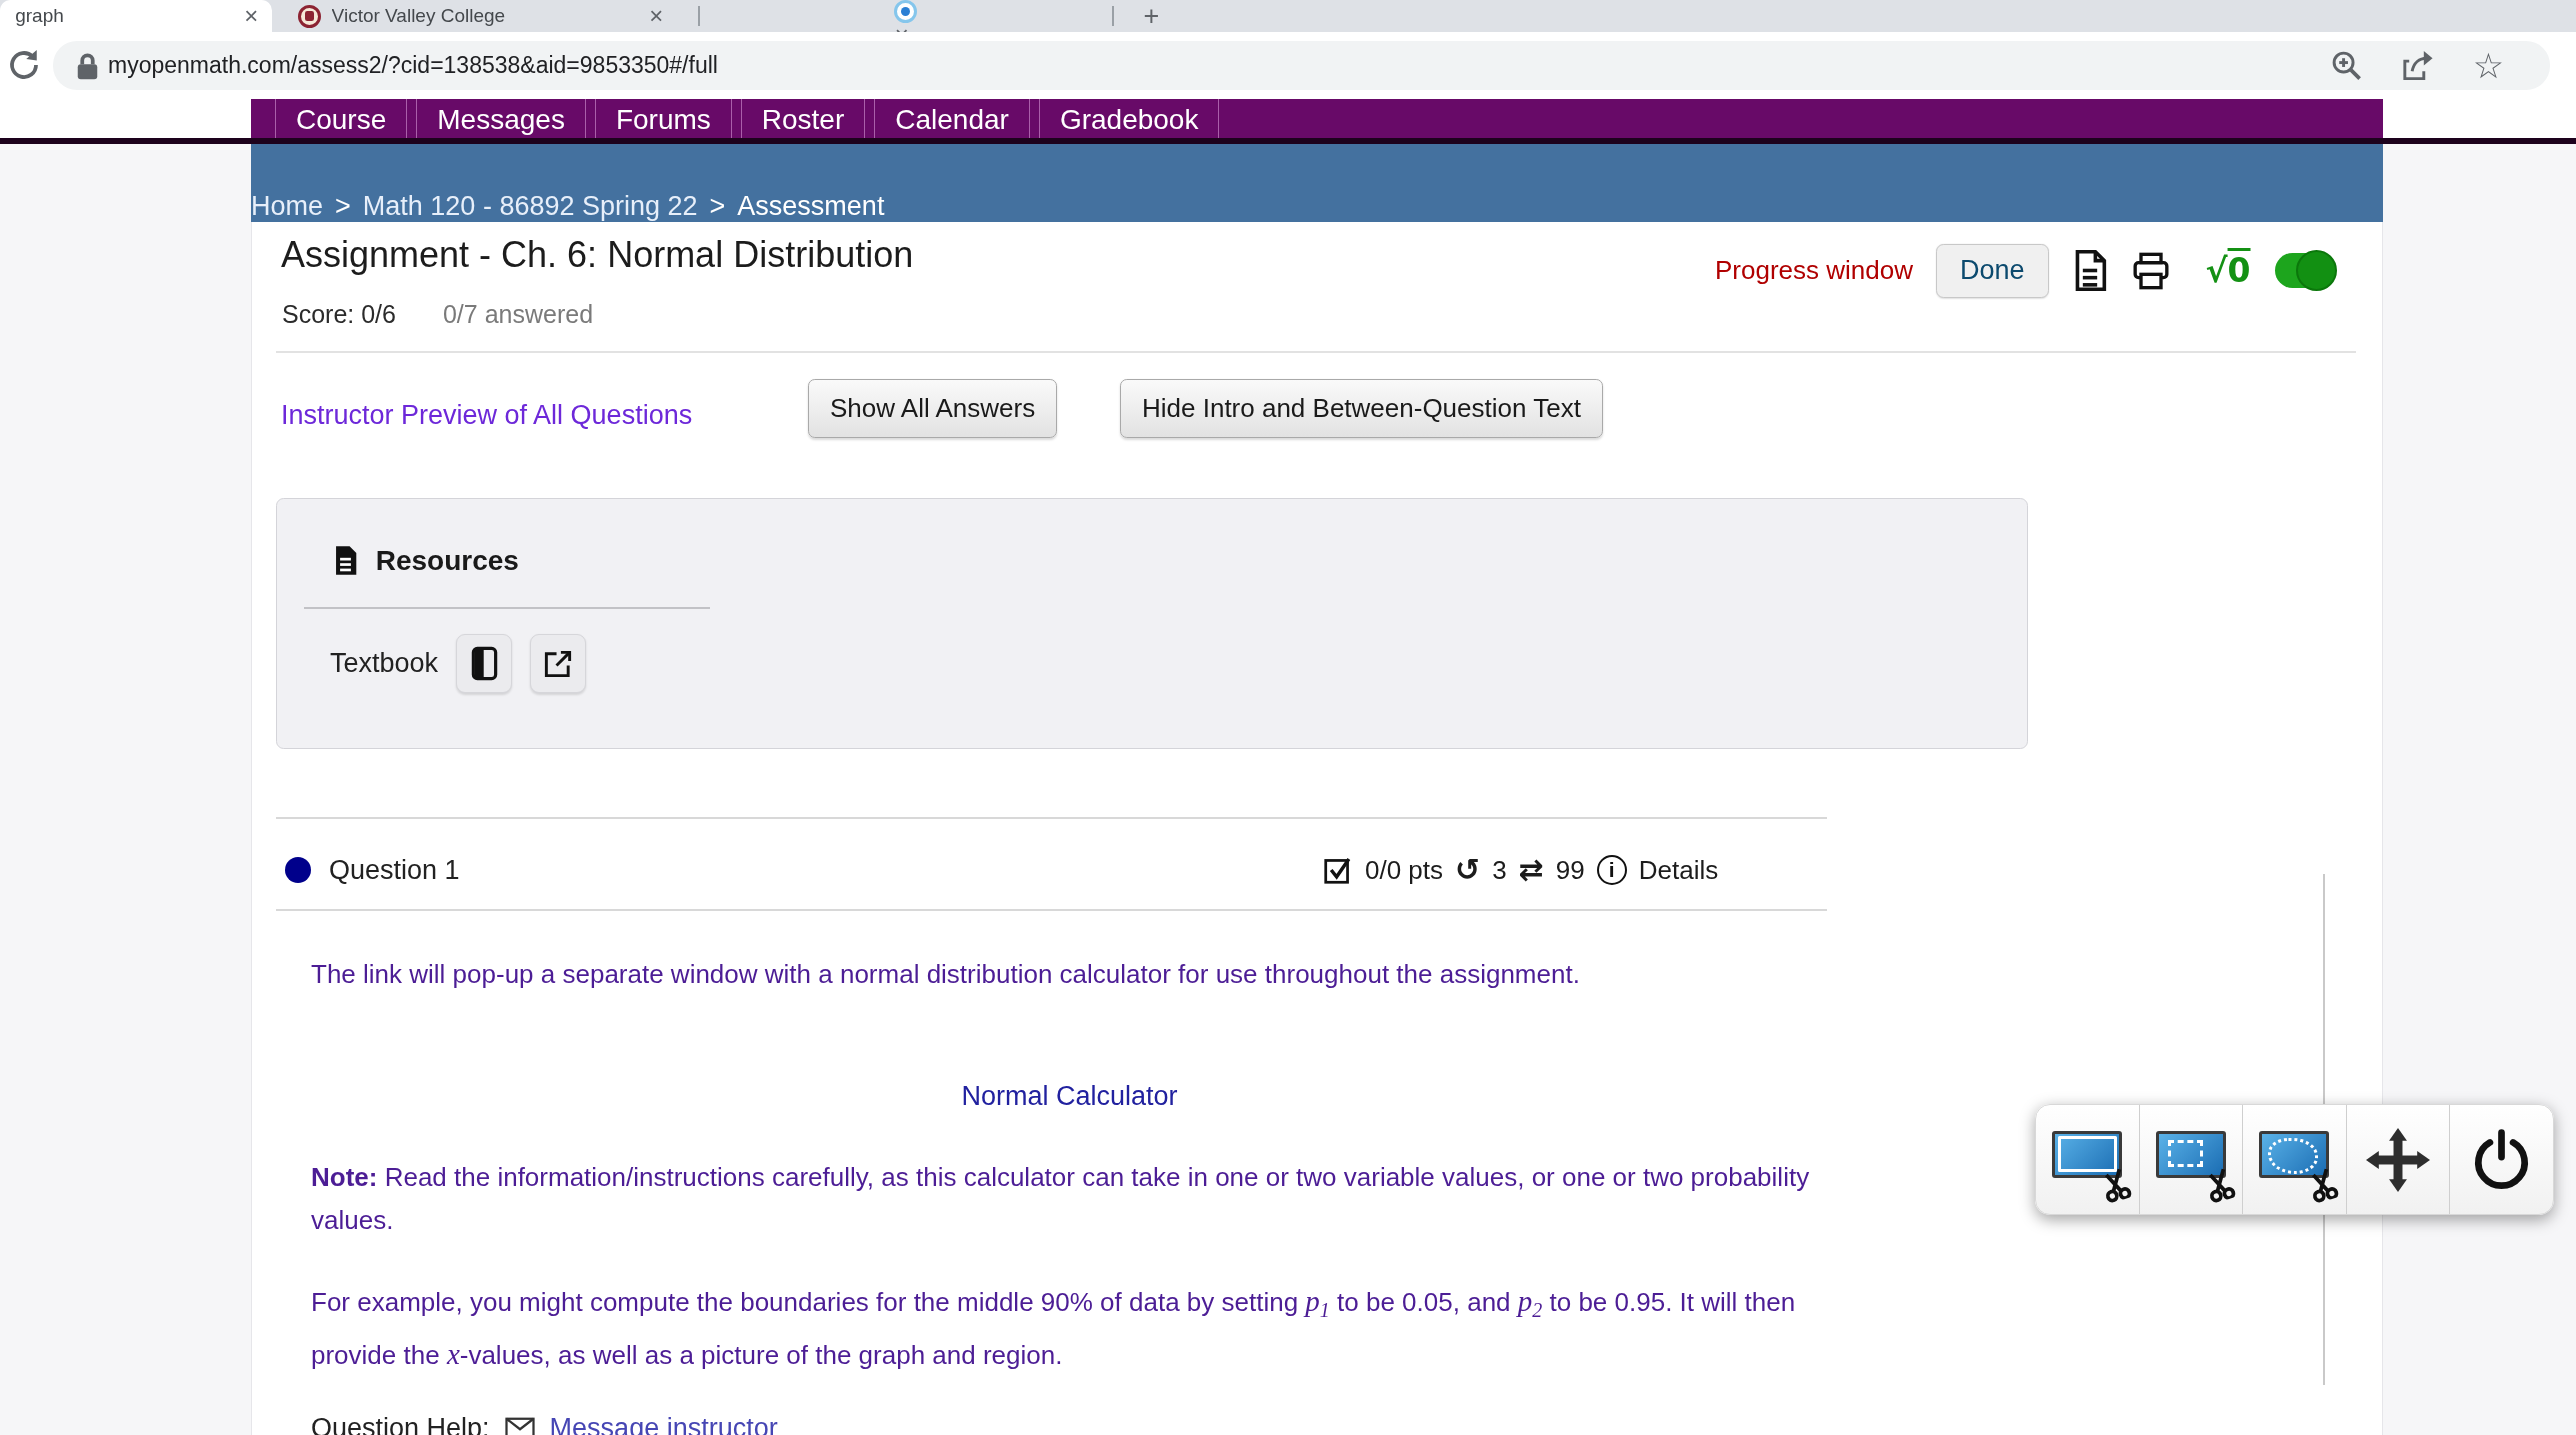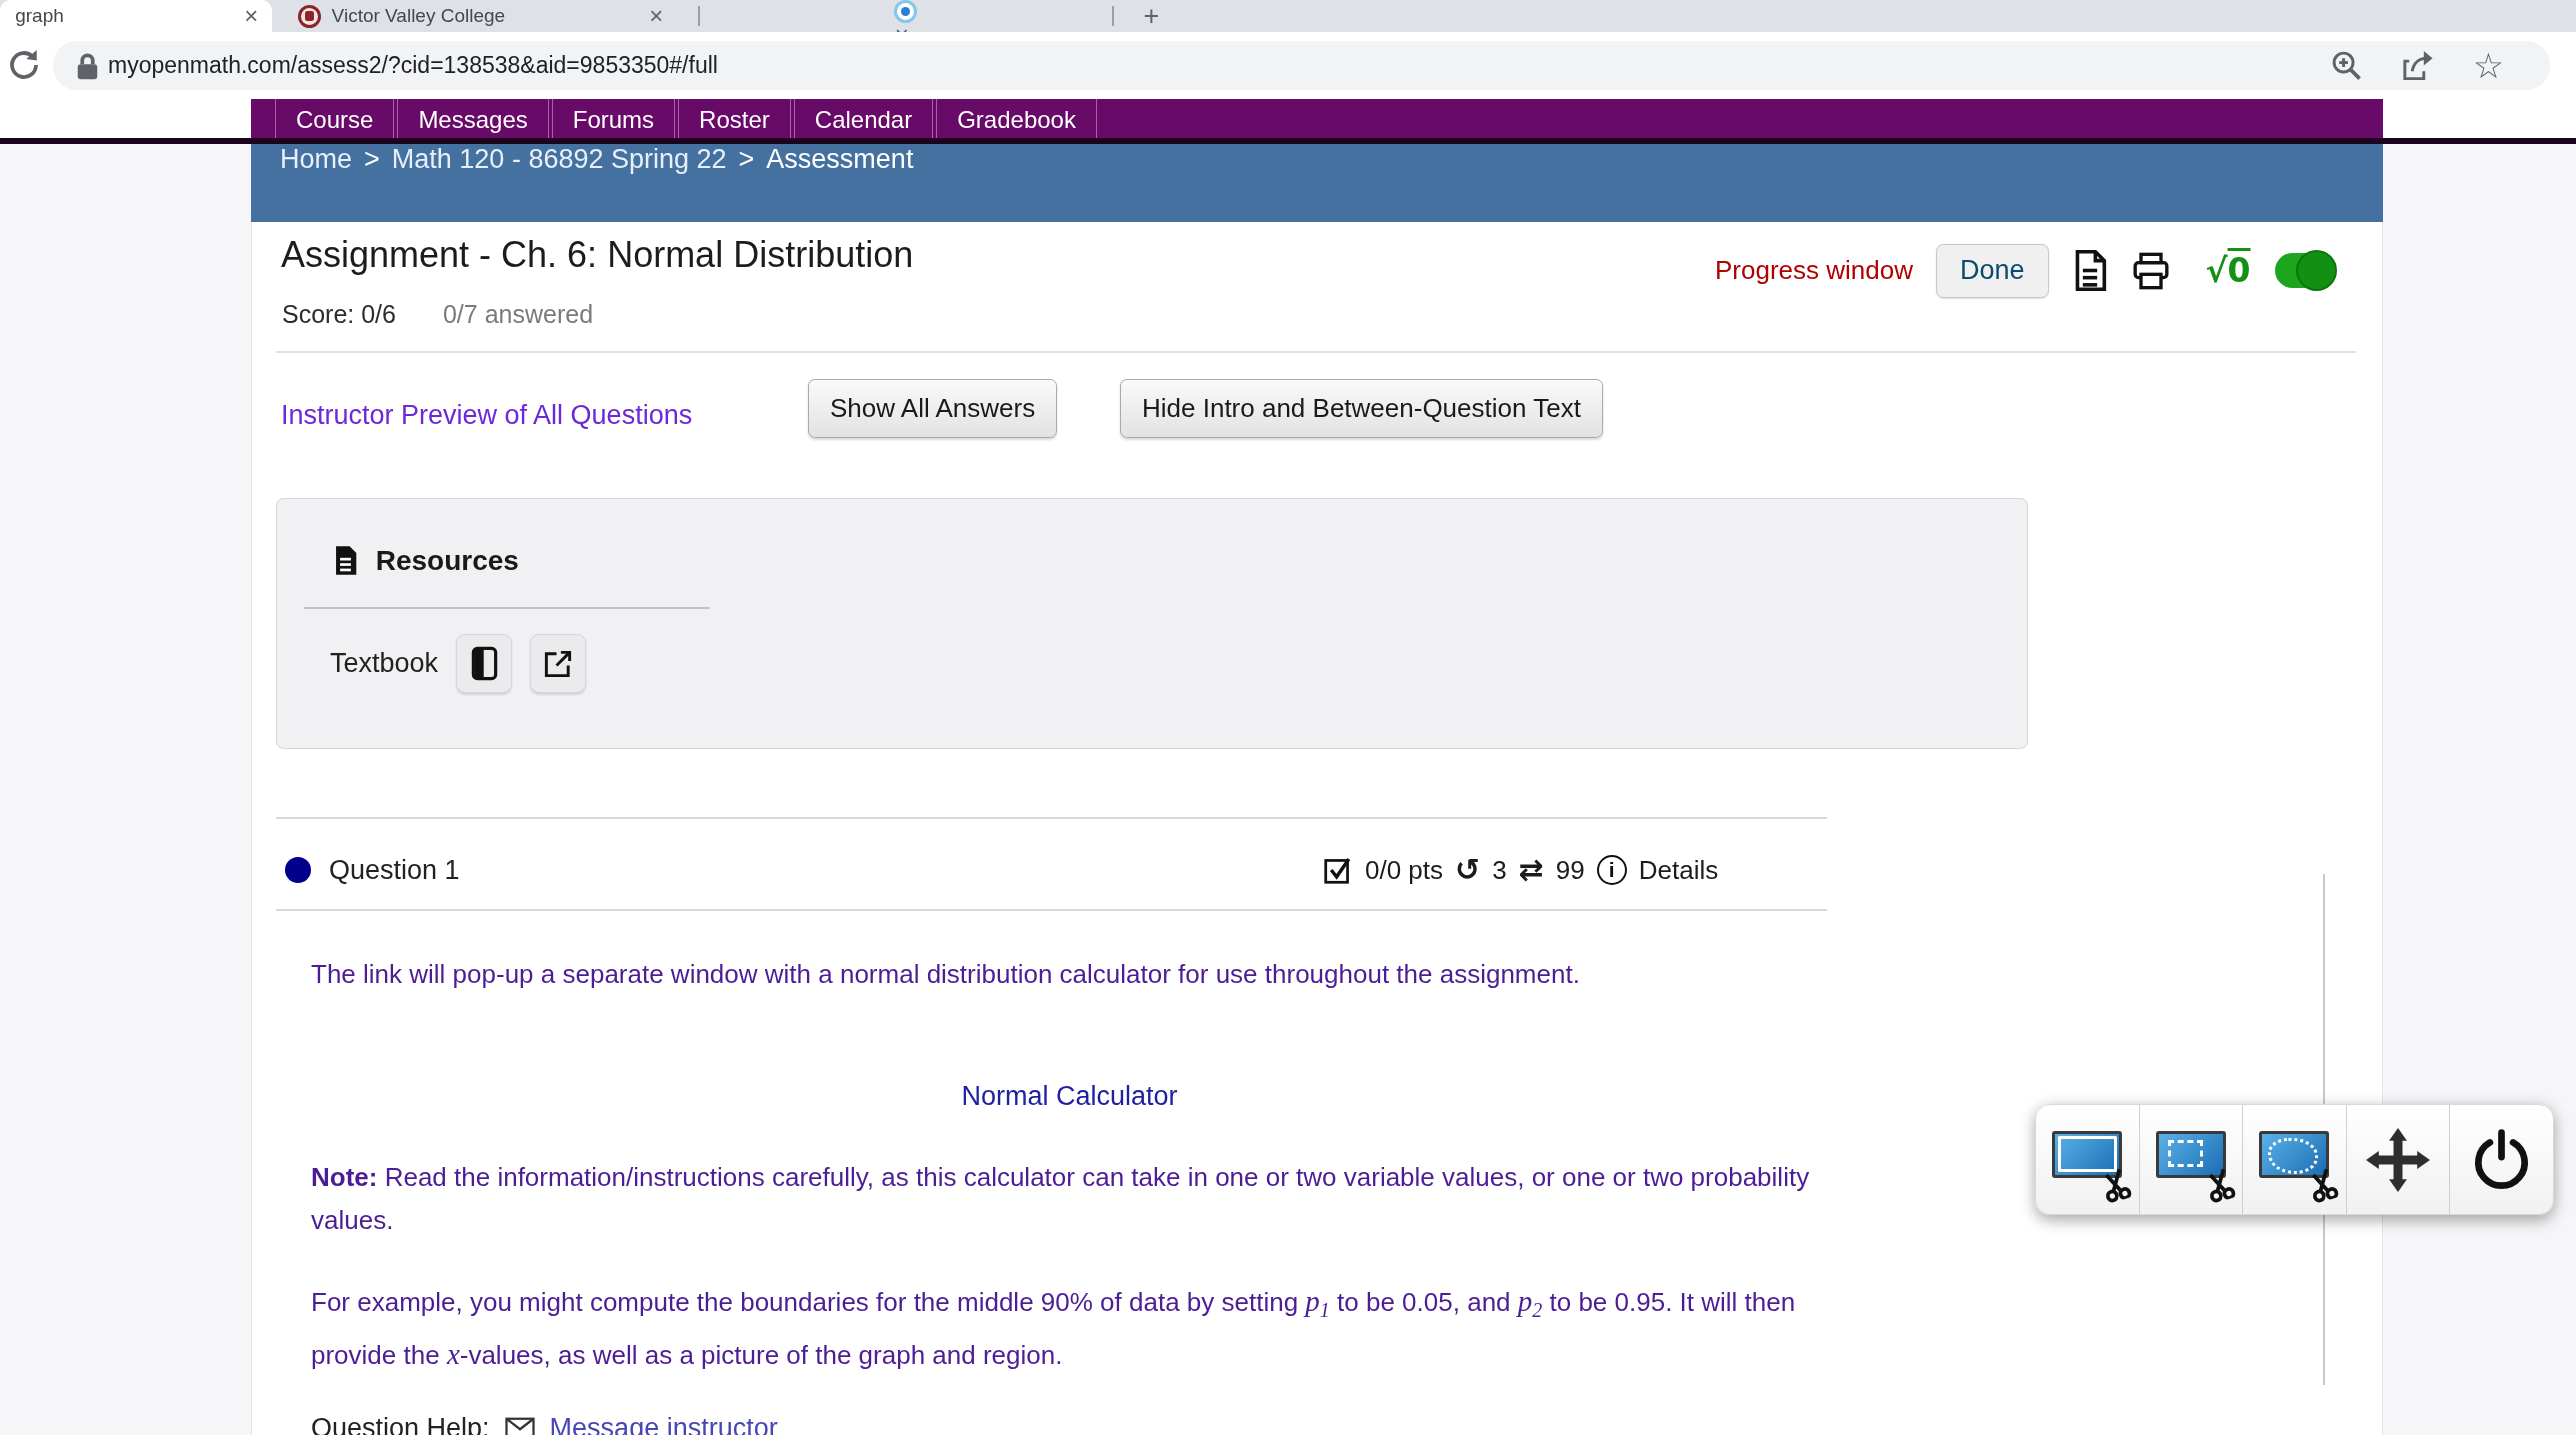--- a/index.html
+++ b/index.html
@@ -28,23 +28,23 @@
   .omnibox { position:absolute; left:53px; top:9px; width:2497px; height:49px; background:#f1f3f4; border-radius:24px; }
   .omnibox .lock { position:absolute; left:21px; top:9px; }
   .omnibox .url { position:absolute; left:55px; top:0; line-height:49px; font-size:23px; color:#202124; white-space:nowrap; }
   .ob-ico { position:absolute; top:6.8px; width:35px; height:35px; }
   .ob-zoom { right:186px; } .ob-share { right:116px; }
   .ob-star { right:44px; font-size:35px; line-height:35px; color:#5f6368; text-align:center; }
 
   
   .mom-nav { position:absolute; left:251px; top:99px; width:2132px; height:40px; background:#680a68; overflow:hidden; }
   .mom-nav ul { display:flex; margin-left:24px; height:100%; list-style:none; }
-  .mom-nav li { border:1.5px solid #aa5faa; margin-right:3px; padding:0 20px; display:flex; align-items:center; color:#fff; font-size:24px; white-space:nowrap; margin-top:-2.3px; padding-top:4.6px; }
+  .mom-nav li { border:1.5px solid #aa5faa; margin-right:9px; padding:0 20px; display:flex; align-items:center; color:#fff; font-size:28px; white-space:nowrap; margin-top:-2.3px; padding-top:4.6px; }
   .darkline { position:absolute; left:0; top:138px; width:2576px; height:6px; background:#1d021d; }
-  .crumb { position:absolute; left:251px; top:144px; width:2132px; height:78px; background:#44719f; display:flex; align-items:flex-start; padding-left:29px; font-size:27px; color:#fff; white-space:nowrap; }
+  .crumb { position:absolute; left:251px; top:144px; width:2132px; height:78px; background:#44719f; display:flex; align-items:flex-end; font-size:27px; color:#fff; white-space:nowrap; }
   .crumb .lnk { color:#e7effa; }
   .crumb .sep { margin:0 12px; color:#fff; }
 
   
   .lmargin { position:absolute; left:0; top:144px; width:251px; height:1291px; background:#f6f6f8; }
   .rmargin { position:absolute; left:2383px; top:144px; width:193px; height:1291px; background:#f6f6f8; }
 
   
   .page { position:absolute; left:251px; top:222px; width:2132px; height:1213px; background:#fff; border-left:0.8px solid #e6e6ea; border-right:0.8px solid #e6e6ea; }
   .pg-title { position:absolute; left:29px; top:12px; font-size:36px; color:#1c1c1c; }

